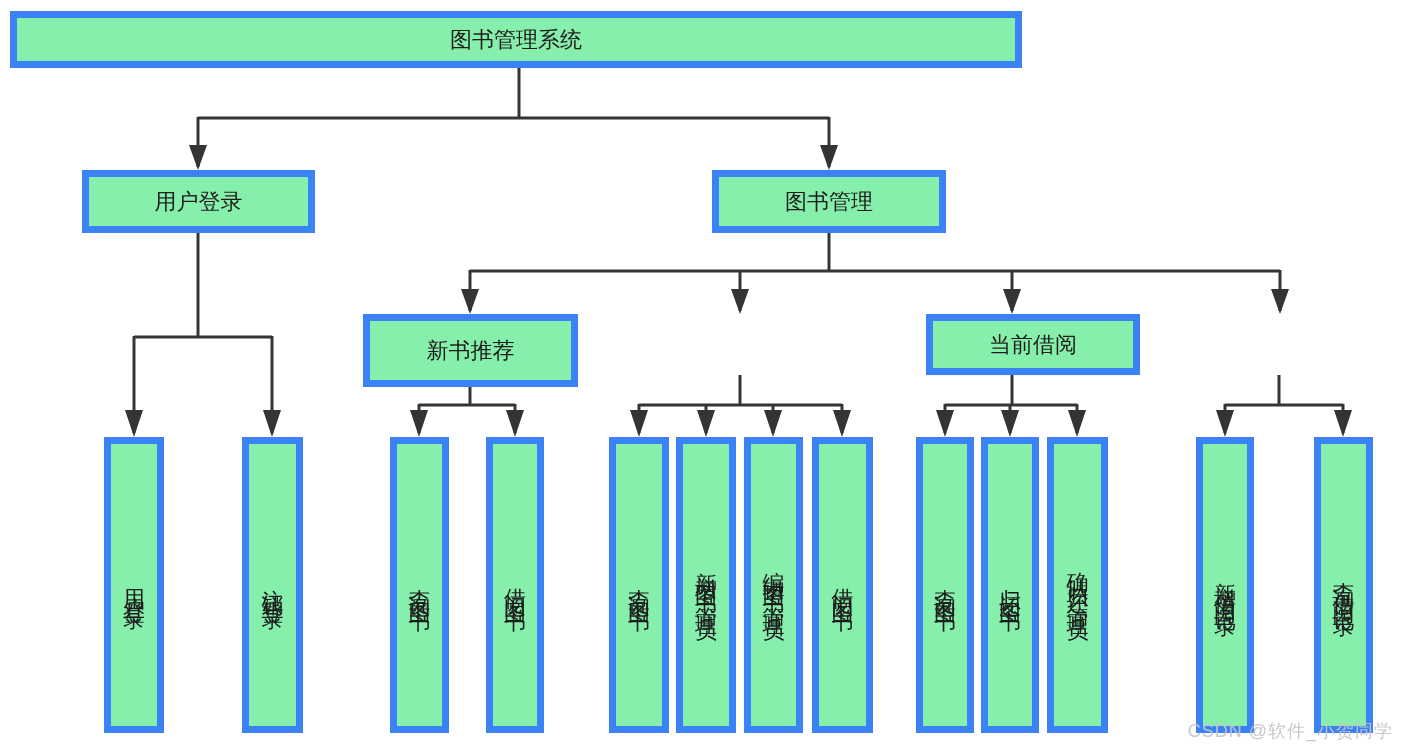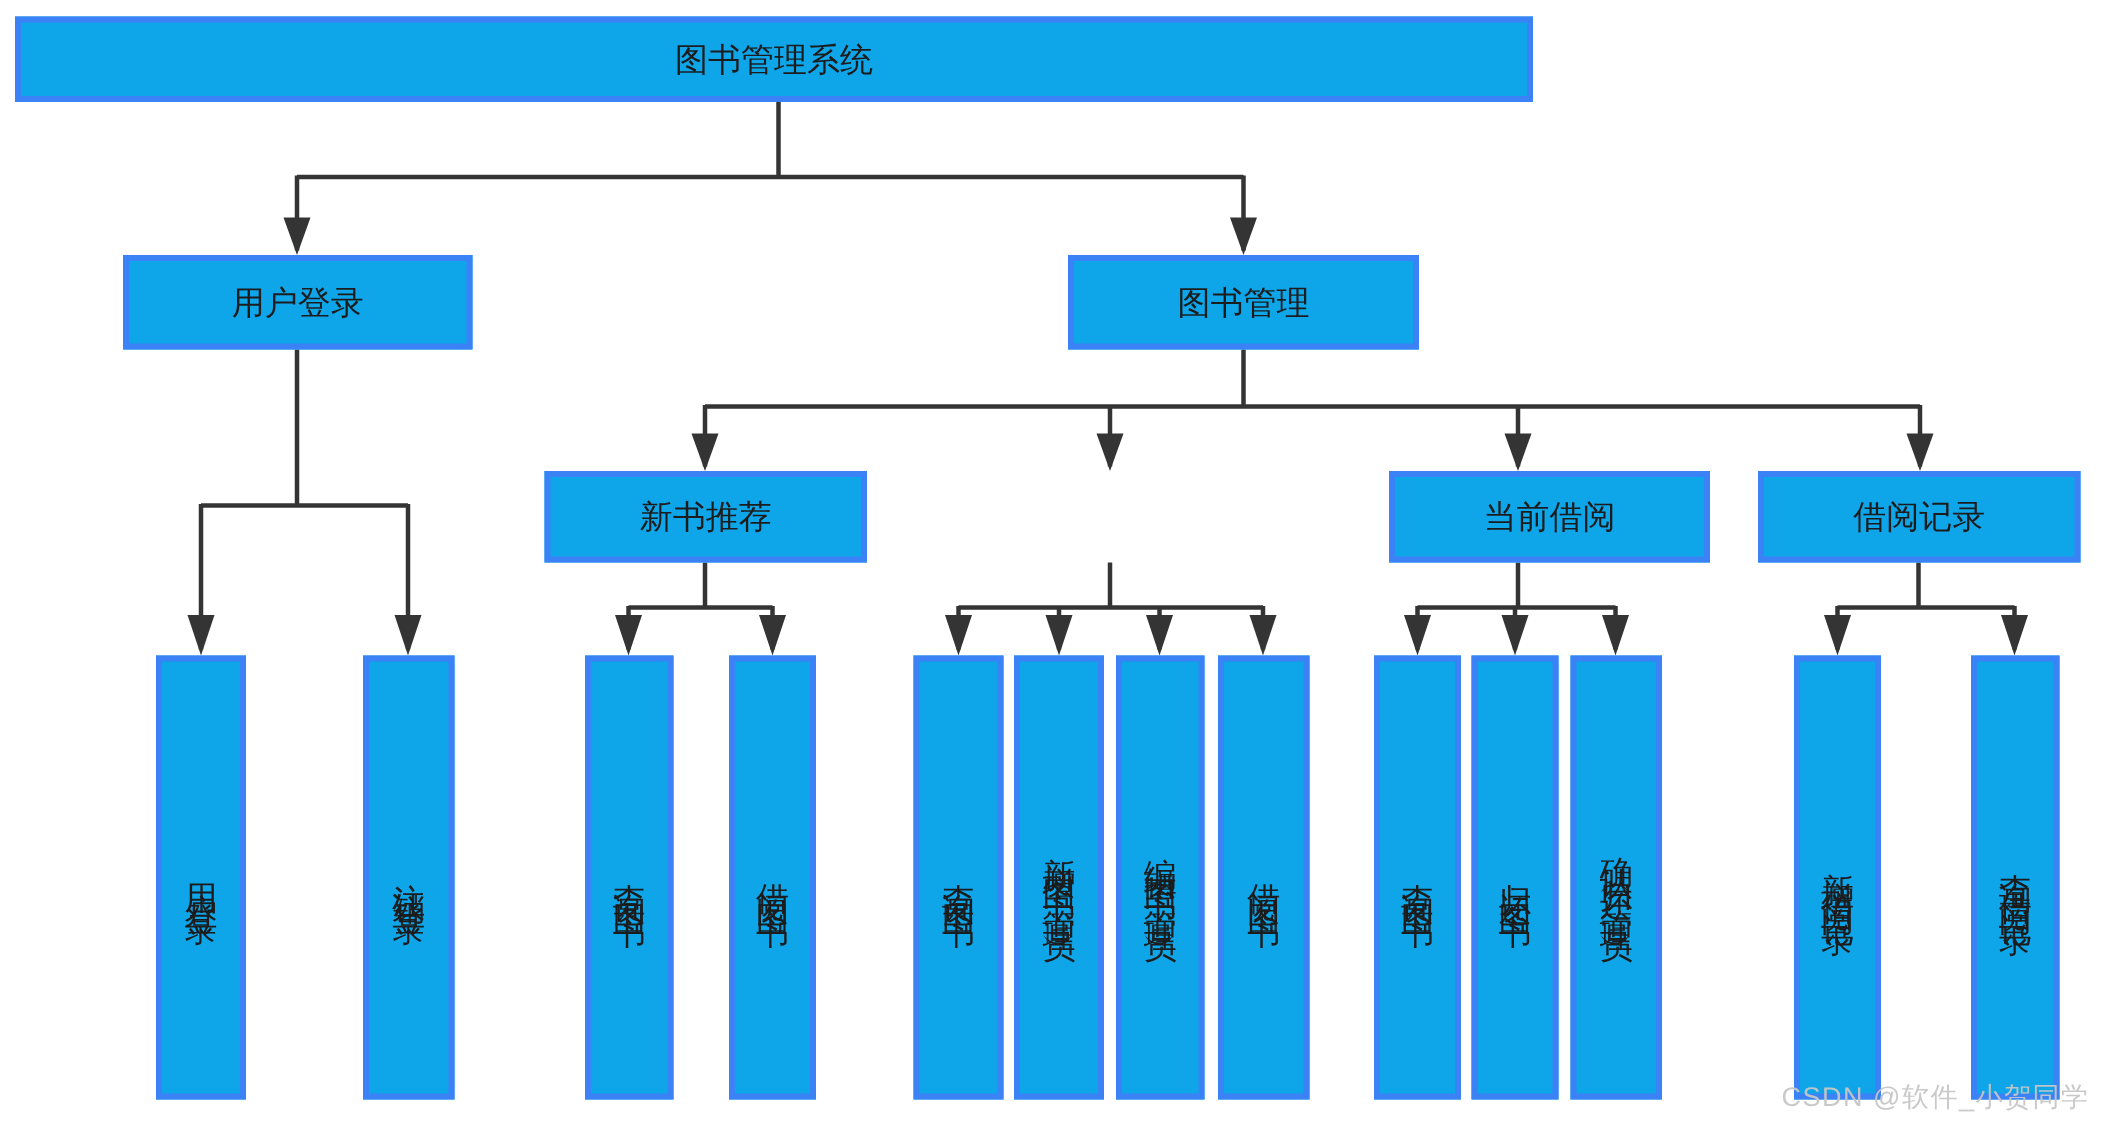--- a/index.html
+++ b/index.html
@@ -19,22 +19,22 @@
     position: absolute;
     left: 0;
     top: 0;
     width: 1405px;
     height: 747px;
     pointer-events: none;
   }
   .node {
     position: absolute;
     box-sizing: border-box;
-    border: 4px solid #3b82f6;
-    background: #0ea5e9;
+    border: 7px solid #3b82f6;
+    background: #86efac;
     display: flex;
     align-items: center;
     justify-content: center;
     color: #1c1c1c;
     font-size: 22px;
     text-align: center;
     z-index: 2;
   }
   .node-h {
     white-space: nowrap;
@@ -126,23 +126,22 @@
       <polygon points="1225,437 1216,410 1234,410"></polygon>
       <polygon points="1343,437 1334,410 1352,410"></polygon>
     </g>
   </svg>
 
   <div class="node node-h" style="left:10px; top:11px; width:1012px; height:57px;">图书管理系统</div>
 
   <div class="node node-h" style="left:82px; top:170px; width:233px; height:63px;">用户登录</div>
   <div class="node node-h" style="left:712px; top:170px; width:234px; height:63px;">图书管理</div>
 
-  <div class="node node-h" style="left:363px; top:314px; width:215px; height:61px;">新书推荐</div>
+  <div class="node node-h" style="left:363px; top:314px; width:215px; height:73px;">新书推荐</div>
   <div class="node node-h" style="left:905px; top:314px; width:214px; height:61px;margin-left:21px;">当前借阅</div>
-  <div class="node node-h" style="left:1172px; top:314px; width:215px; height:61px;">借阅记录</div>
 
   <div class="node node-v" style="left:104px; top:437px; width:60px; height:296px;">用户登录</div>
   <div class="node node-v" style="left:242px; top:437px; width:61px; height:296px;">注销登录</div>
 
   <div class="node node-v" style="left:390px; top:437px; width:59px; height:296px;">查询图书</div>
   <div class="node node-v" style="left:486px; top:437px; width:58px; height:296px;">借阅图书</div>
 
   <div class="node node-v" style="left:609px; top:437px; width:60px; height:296px;">查询图书</div>
   <div class="node node-v" style="left:676px; top:437px; width:60px; height:296px;">新增图书（管理员）</div>
   <div class="node node-v" style="left:744px; top:437px; width:59px; height:296px;">编辑图书（管理员）</div>

